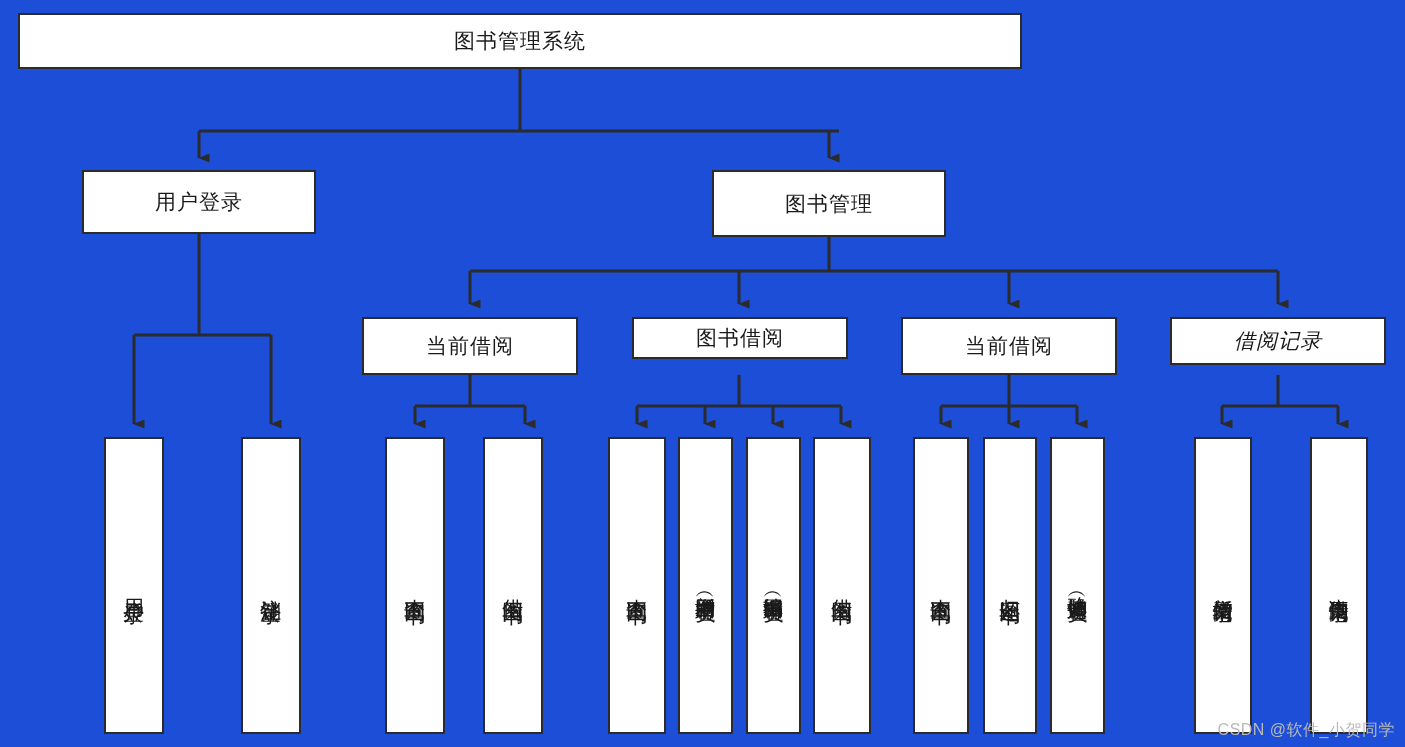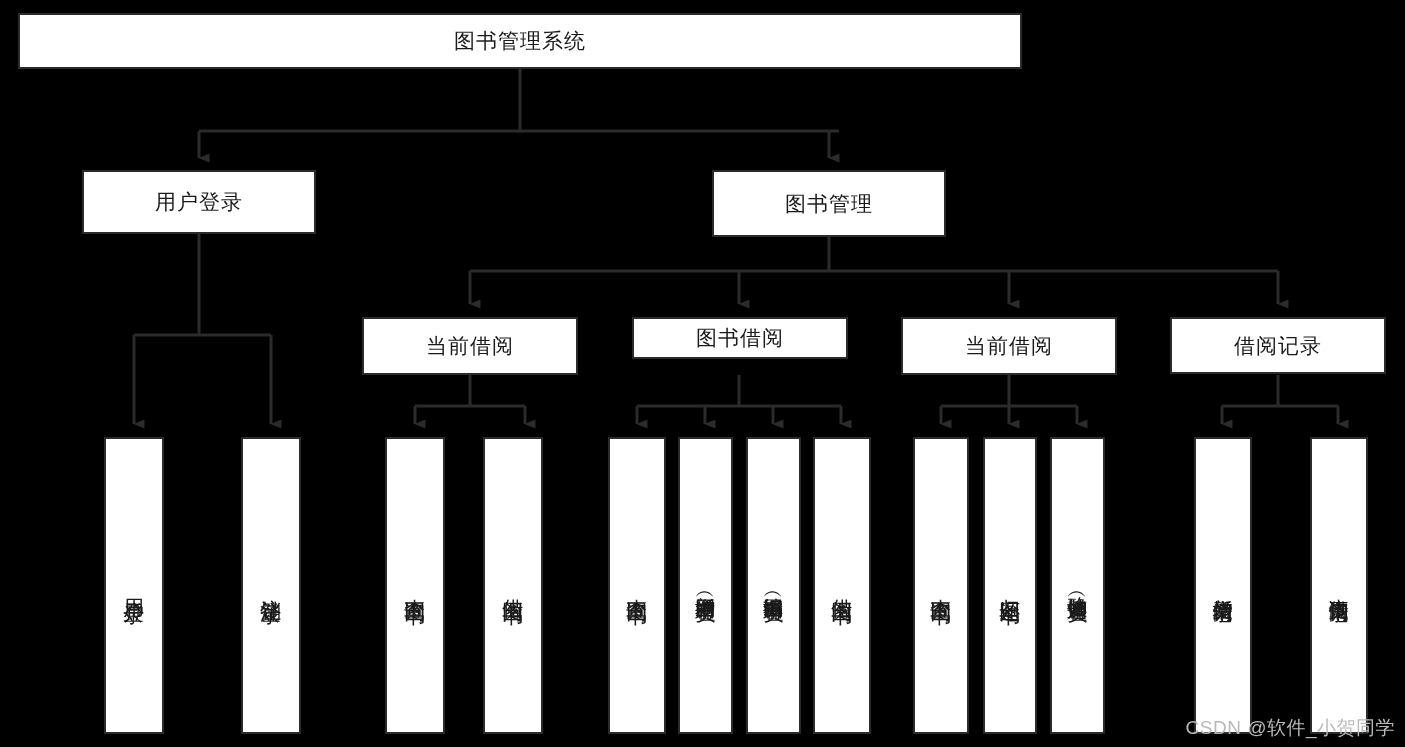--- a/index.html
+++ b/index.html
@@ -10,21 +10,21 @@
   body {
     width: 1405px;
     height: 747px;
     font-family: "Liberation Sans", "DejaVu Sans", sans-serif;
     overflow: hidden;
   }
   #diagram-root {
     position: relative;
     width: 1405px;
     height: 747px;
-    background: #000000;
+    background: #1d4ed8;
   }
   svg.tree-svg {
     position: absolute;
     left: 0;
     top: 0;
     width: 1405px;
     height: 747px;
     display: block;
   }
   .node-box {
@@ -53,21 +53,21 @@
     text-align: center;
   }
   .node-vertical.tight {
     letter-spacing: 1px;
     font-size: 20px;
   }
   .watermark {
     position: absolute;
     right: 10px;
     bottom: 6px;
-    font-size: 19px;
+    font-size: 16px;
     color: #b9b9b9;
     white-space: nowrap;
     letter-spacing: 0.5px;
     pointer-events: none;
   }
 </style>
 </head>
 <body>
 
 <div id="diagram-root">
@@ -127,21 +127,21 @@
   <div class="node-box node-horizontal" style="left:82px; top:170px; width:234px; height:64px;">用户登录</div>
 
   <div class="node-box node-horizontal" style="left:712px; top:170px; width:234px; height:67px;">图书管理</div>
 
   <div class="node-box node-horizontal" style="left:362px; top:317px; width:216px; height:58px;">当前借阅</div>
 
   <div class="node-box node-horizontal" style="left:632px; top:317px; width:216px; height:42px;">图书借阅</div>
 
   <div class="node-box node-horizontal" style="left:901px; top:317px; width:216px; height:58px;">当前借阅</div>
 
-  <div class="node-box node-horizontal" style="left:1170px; top:317px; width:216px; height:57px;">借阅记录</div>
+  <div class="node-box node-horizontal" style="left:1170px; top:317px; width:216px; height:48px;font-style:italic;">借阅记录</div>
 
   <div class="node-box node-vertical" style="left:104px; top:437px; width:60px; height:297px;">用户登录</div>
 
   <div class="node-box node-vertical" style="left:241px; top:437px; width:60px; height:297px;">注销登录</div>
 
   <div class="node-box node-vertical" style="left:385px; top:437px; width:60px; height:297px;">查询图书</div>
 
   <div class="node-box node-vertical" style="left:483px; top:437px; width:60px; height:297px;">借阅图书</div>
 
   <div class="node-box node-vertical" style="left:608px; top:437px; width:58px; height:297px;">查询图书</div>

